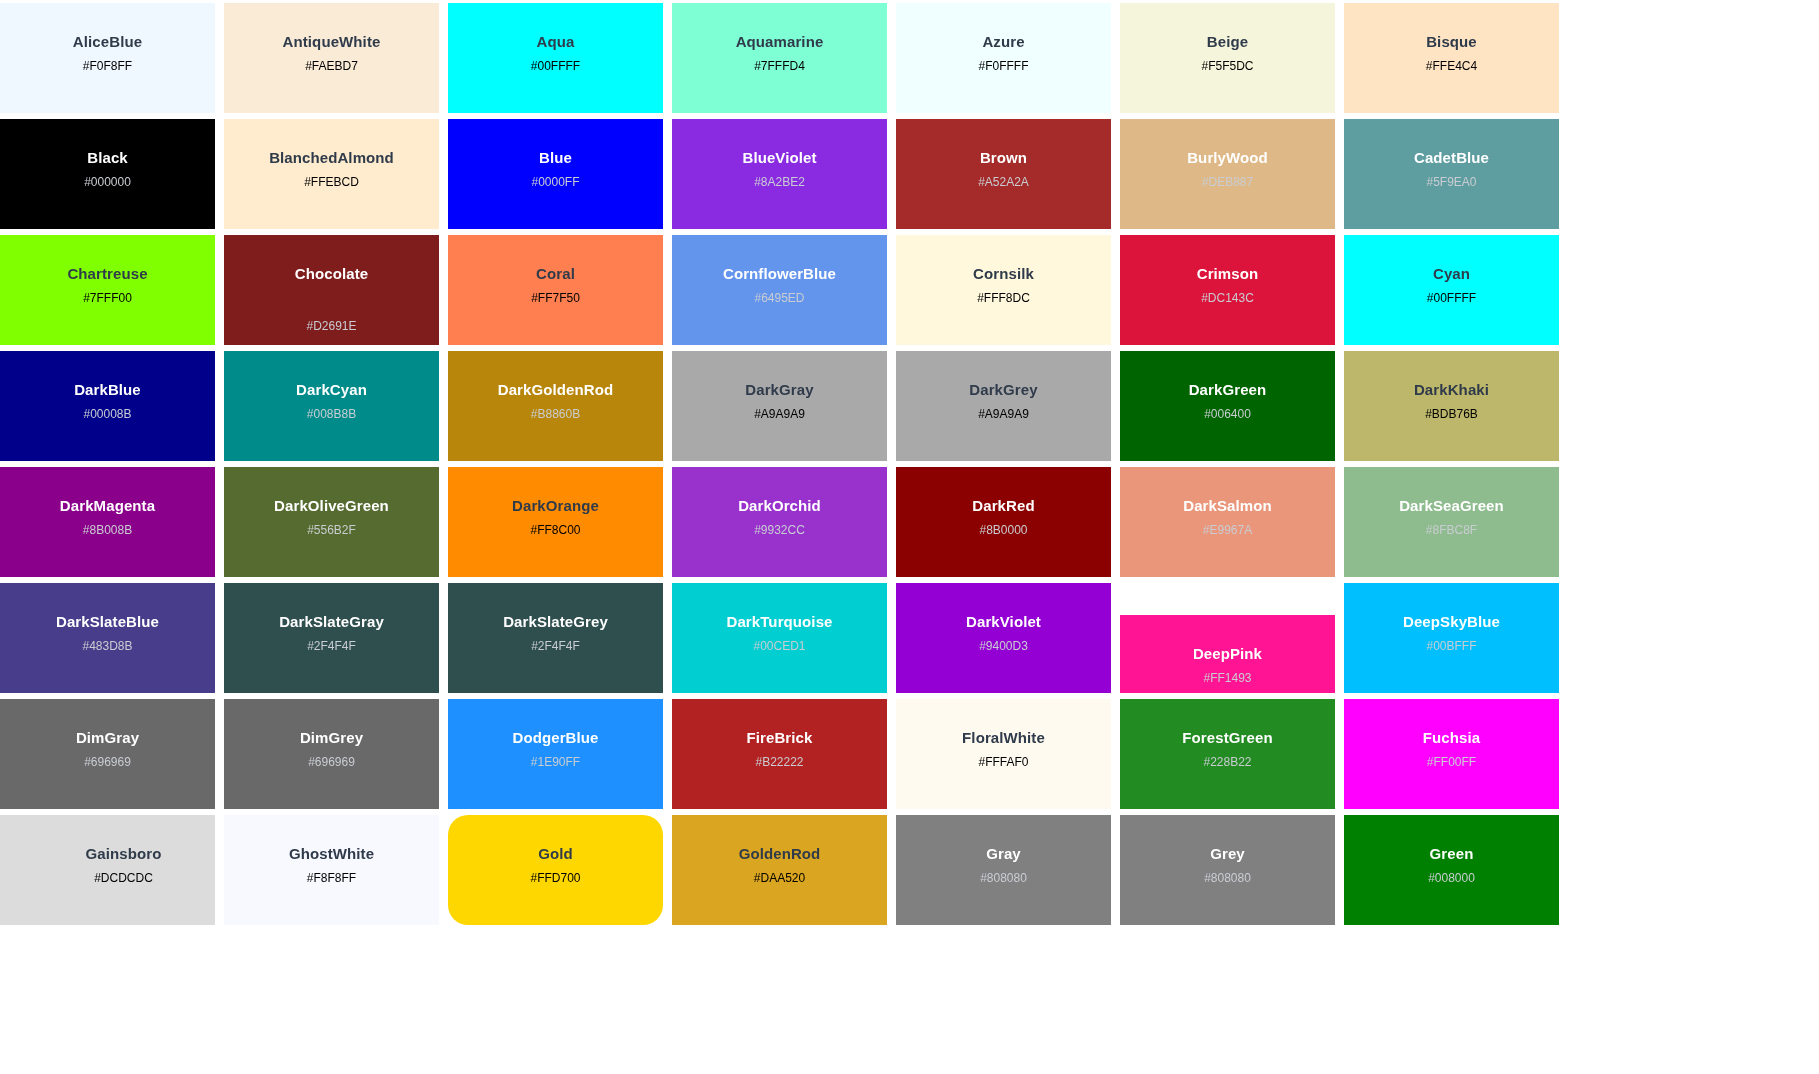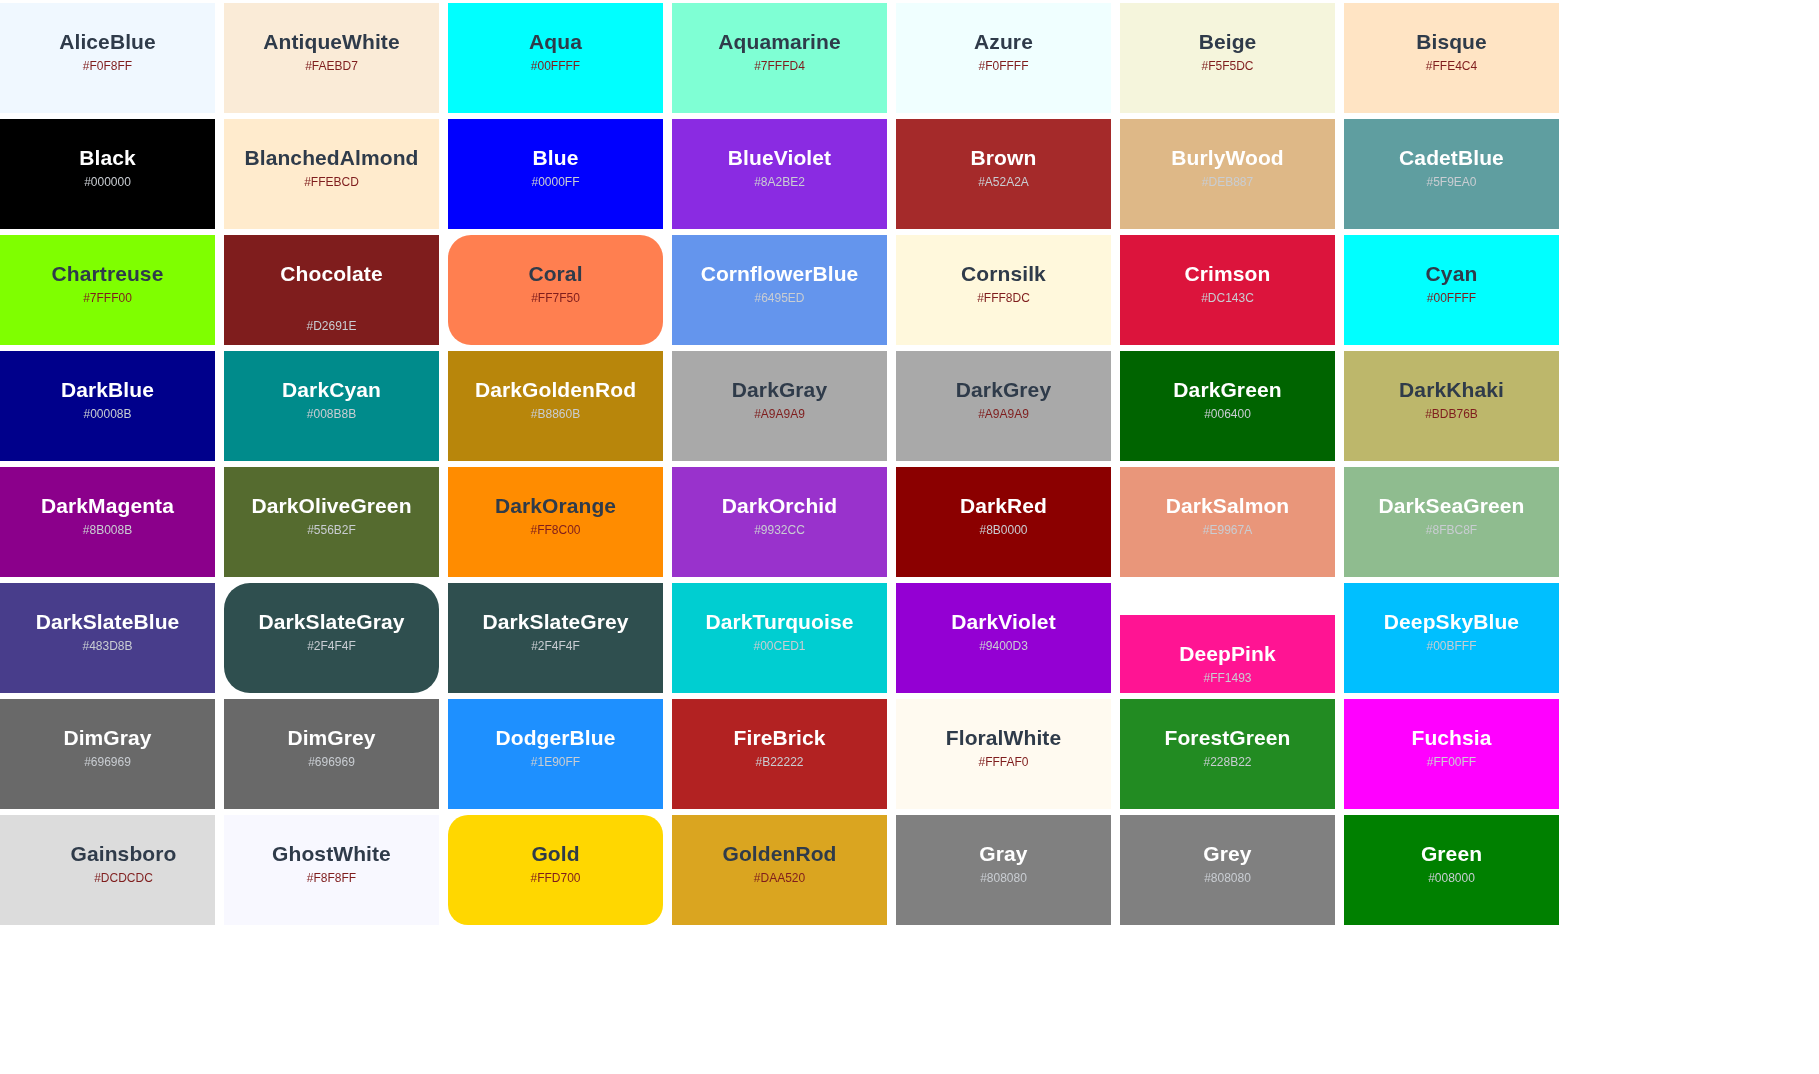--- a/index.html
+++ b/index.html
@@ -26,38 +26,38 @@
     position: relative;
     display: flex;
     flex-direction: column;
     align-items: center;
     justify-content: flex-start;
     padding-top: 30px;
     box-sizing: border-box;
     overflow: hidden;
   }
   .swatch-name {
-    font-size: 21px;
+    font-size: 15px;
     font-weight: bold;
     line-height: 18px;
     letter-spacing: 0.1px;
     text-align: center;
     white-space: nowrap;
   }
   .swatch-hex {
     font-size: 12px;
     font-weight: normal;
     line-height: 16px;
     margin-top: 7px;
     text-align: center;
     white-space: nowrap;
   }
   
   .swatch.light .swatch-name { color: #2f3b4a; }
-  .swatch.light .swatch-hex  { color: #7f1d1d; }
+  .swatch.light .swatch-hex  { color: #000000; }
   
   .swatch.dark .swatch-name { color: #ffffff; }
   .swatch.dark .swatch-hex  { color: #c9cdd2; }
 </style>
 </head>
 <body>
 
 <div id="palette-grid">
     <div class="swatch light" style="background: rgb(240, 248, 255);">
       <div class="swatch-name">AliceBlue</div>
@@ -116,21 +116,21 @@
       <div class="swatch-hex">#5F9EA0</div>
     </div>
     <div class="swatch light" style="background: rgb(127, 255, 0);">
       <div class="swatch-name">Chartreuse</div>
       <div class="swatch-hex">#7FFF00</div>
     </div>
     <div class="swatch dark" style="background: #7f1d1d; gap: 28px;">
       <div class="swatch-name">Chocolate</div>
       <div class="swatch-hex">#D2691E</div>
     </div>
-    <div class="swatch light" style="background: rgb(255, 127, 80); border-radius: 23px;">
+    <div class="swatch light" style="background: rgb(255, 127, 80);">
       <div class="swatch-name">Coral</div>
       <div class="swatch-hex">#FF7F50</div>
     </div>
     <div class="swatch dark" style="background: rgb(100, 149, 237);">
       <div class="swatch-name">CornflowerBlue</div>
       <div class="swatch-hex">#6495ED</div>
     </div>
     <div class="swatch light" style="background: rgb(255, 248, 220);">
       <div class="swatch-name">Cornsilk</div>
       <div class="swatch-hex">#FFF8DC</div>
@@ -196,21 +196,21 @@
       <div class="swatch-hex">#E9967A</div>
     </div>
     <div class="swatch dark" style="background: rgb(143, 188, 143);">
       <div class="swatch-name">DarkSeaGreen</div>
       <div class="swatch-hex">#8FBC8F</div>
     </div>
     <div class="swatch dark" style="background: rgb(72, 61, 139);">
       <div class="swatch-name">DarkSlateBlue</div>
       <div class="swatch-hex">#483D8B</div>
     </div>
-    <div class="swatch dark" style="background: rgb(47, 79, 79); border-radius: 26px;">
+    <div class="swatch dark" style="background: rgb(47, 79, 79);">
       <div class="swatch-name">DarkSlateGray</div>
       <div class="swatch-hex">#2F4F4F</div>
     </div>
     <div class="swatch dark" style="background: rgb(47, 79, 79);">
       <div class="swatch-name">DarkSlateGrey</div>
       <div class="swatch-hex">#2F4F4F</div>
     </div>
     <div class="swatch dark" style="background: rgb(0, 206, 209);">
       <div class="swatch-name">DarkTurquoise</div>
       <div class="swatch-hex">#00CED1</div>

